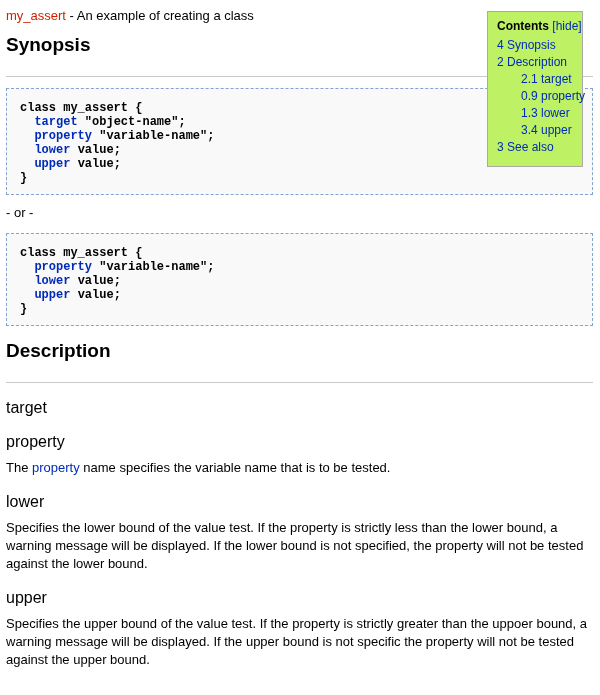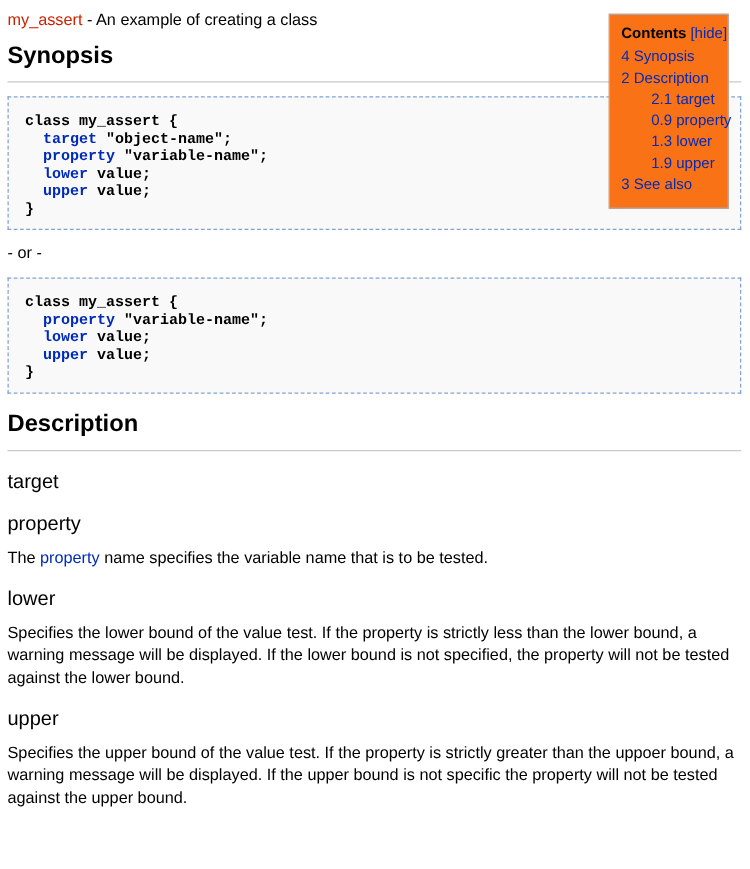--- a/index.html
+++ b/index.html
@@ -23,21 +23,21 @@
   a.wlink { color: #002bb8; }
   a.redlink { color: #cc2200; }
 
   p { margin: 8px 0; line-height: 18px; }
   p.intro { margin: 0 0 8px 0; line-height: 16px; }
 
   h2 {
     font-size: 19px;
     font-weight: bold;
     margin: 14px 0 7px 0;
-    padding-bottom: 9px;
+    padding-bottom: 20px;
     border-bottom: 1px solid #c9c9c9;
     line-height: 22px;
   }
   h2.first { margin-top: 10px; }
   h3 {
     font-size: 16px;
     font-weight: normal;
     margin: 15px 0 6px 0;
     line-height: 19px;
   }
@@ -54,21 +54,21 @@
     white-space: pre;
     color: #000;
   }
   pre.codeblock .it { }
 
   .toc {
     position: absolute;
     top: 11px;
     right: 17px;
     width: 76px;
-    background: #f97316;
+    background: #bef264;
     border: 1px solid #aaaaaa;
     padding: 7px 9px 8px 9px;
     font-size: 12px;
     z-index: 5;
   }
   .toc-title {
     text-align: center;
     white-space: nowrap;
     margin-bottom: 6px;
   }
@@ -96,21 +96,21 @@
     <div class="toc-title">
       <span class="toc-heading">Contents</span>
       <a class="wlink" href="#">[hide]</a>
     </div>
     <ul>
         <li class="lvl1"><a class="wlink" href="#">4 Synopsis</a></li>
         <li class="lvl1"><a class="wlink" href="#">2 Description</a></li>
         <li class="lvl2"><a class="wlink" href="#">2.1 target</a></li>
         <li class="lvl2"><a class="wlink" href="#">0.9 property</a></li>
         <li class="lvl2"><a class="wlink" href="#">1.3 lower</a></li>
-        <li class="lvl2"><a class="wlink" href="#">1.9 upper</a></li>
+        <li class="lvl2"><a class="wlink" href="#">3.4 upper</a></li>
         <li class="lvl1"><a class="wlink" href="#">3 See also</a></li>
       </ul>
   </div>
 
   <h2 class="first">Synopsis</h2>
 
   <pre class="codeblock"><span>class my_assert {</span>
 <span>  </span><a class="wlink" href="#">target</a><span> "</span><span class="it">object-name</span><span>";</span>
 <span>  </span><a class="wlink" href="#">property</a><span> "</span><span class="it">variable-name</span><span>";</span>
 <span>  </span><a class="wlink" href="#">lower</a><span> </span><span class="it">value</span><span>;</span>

